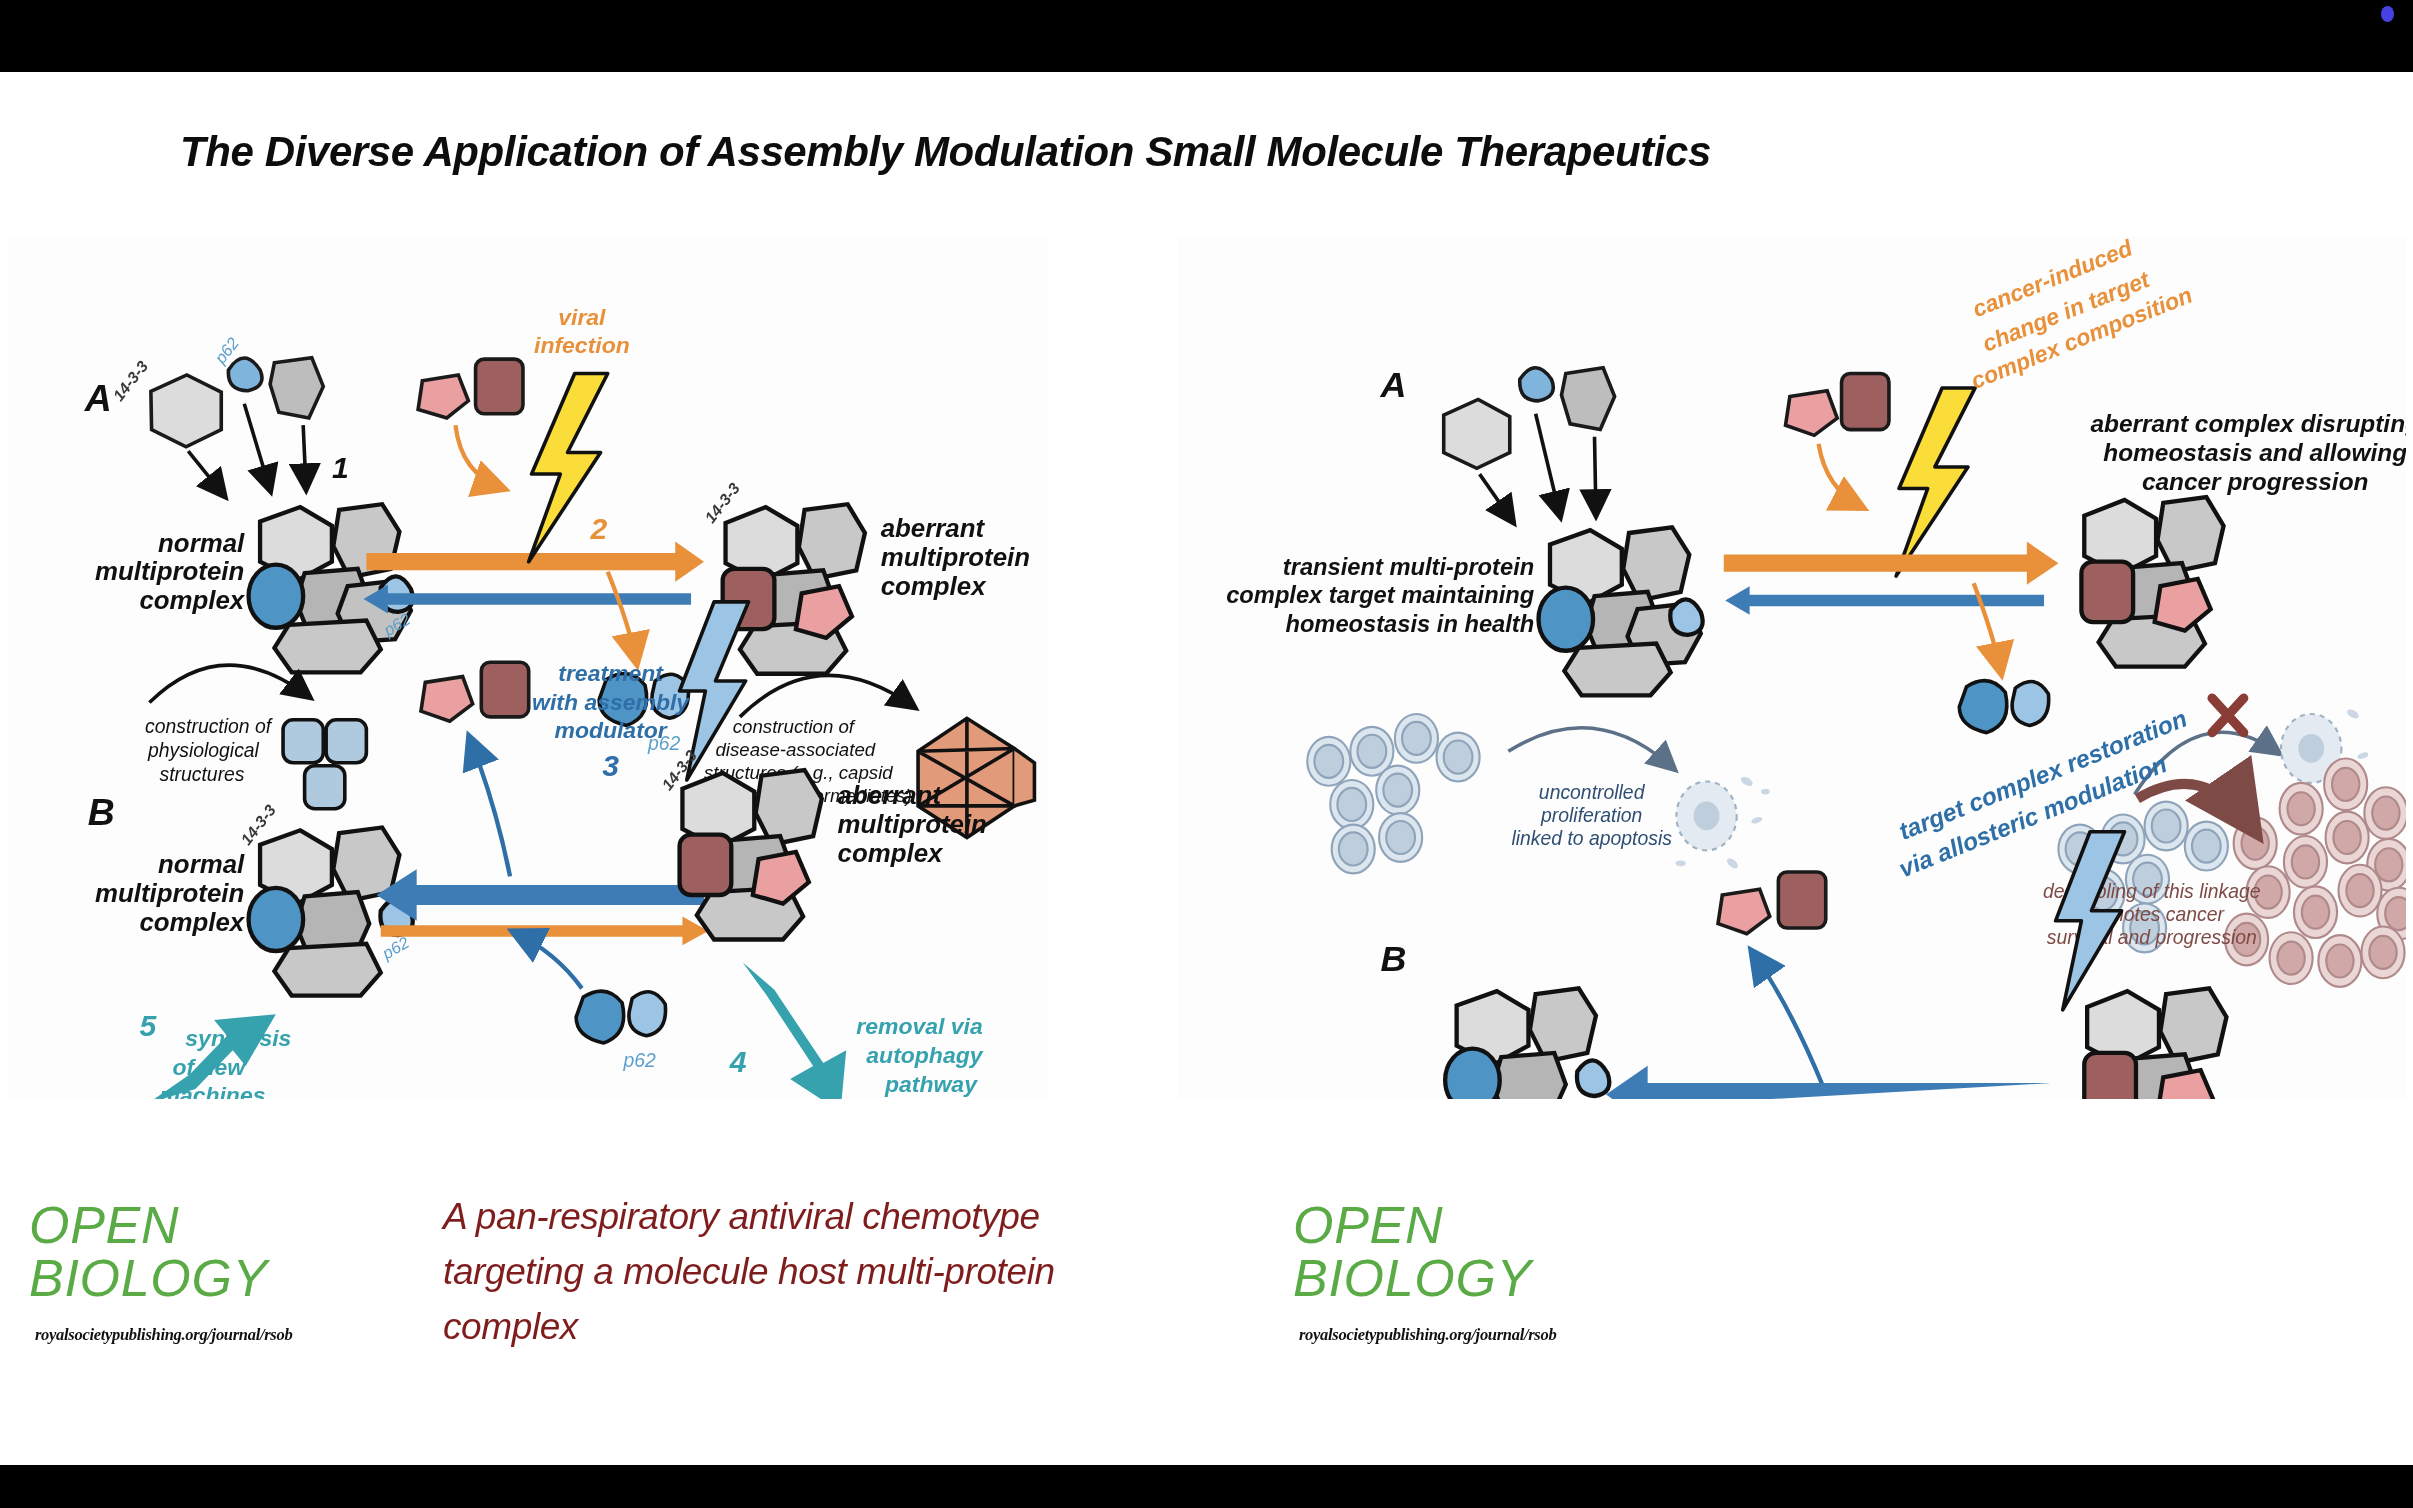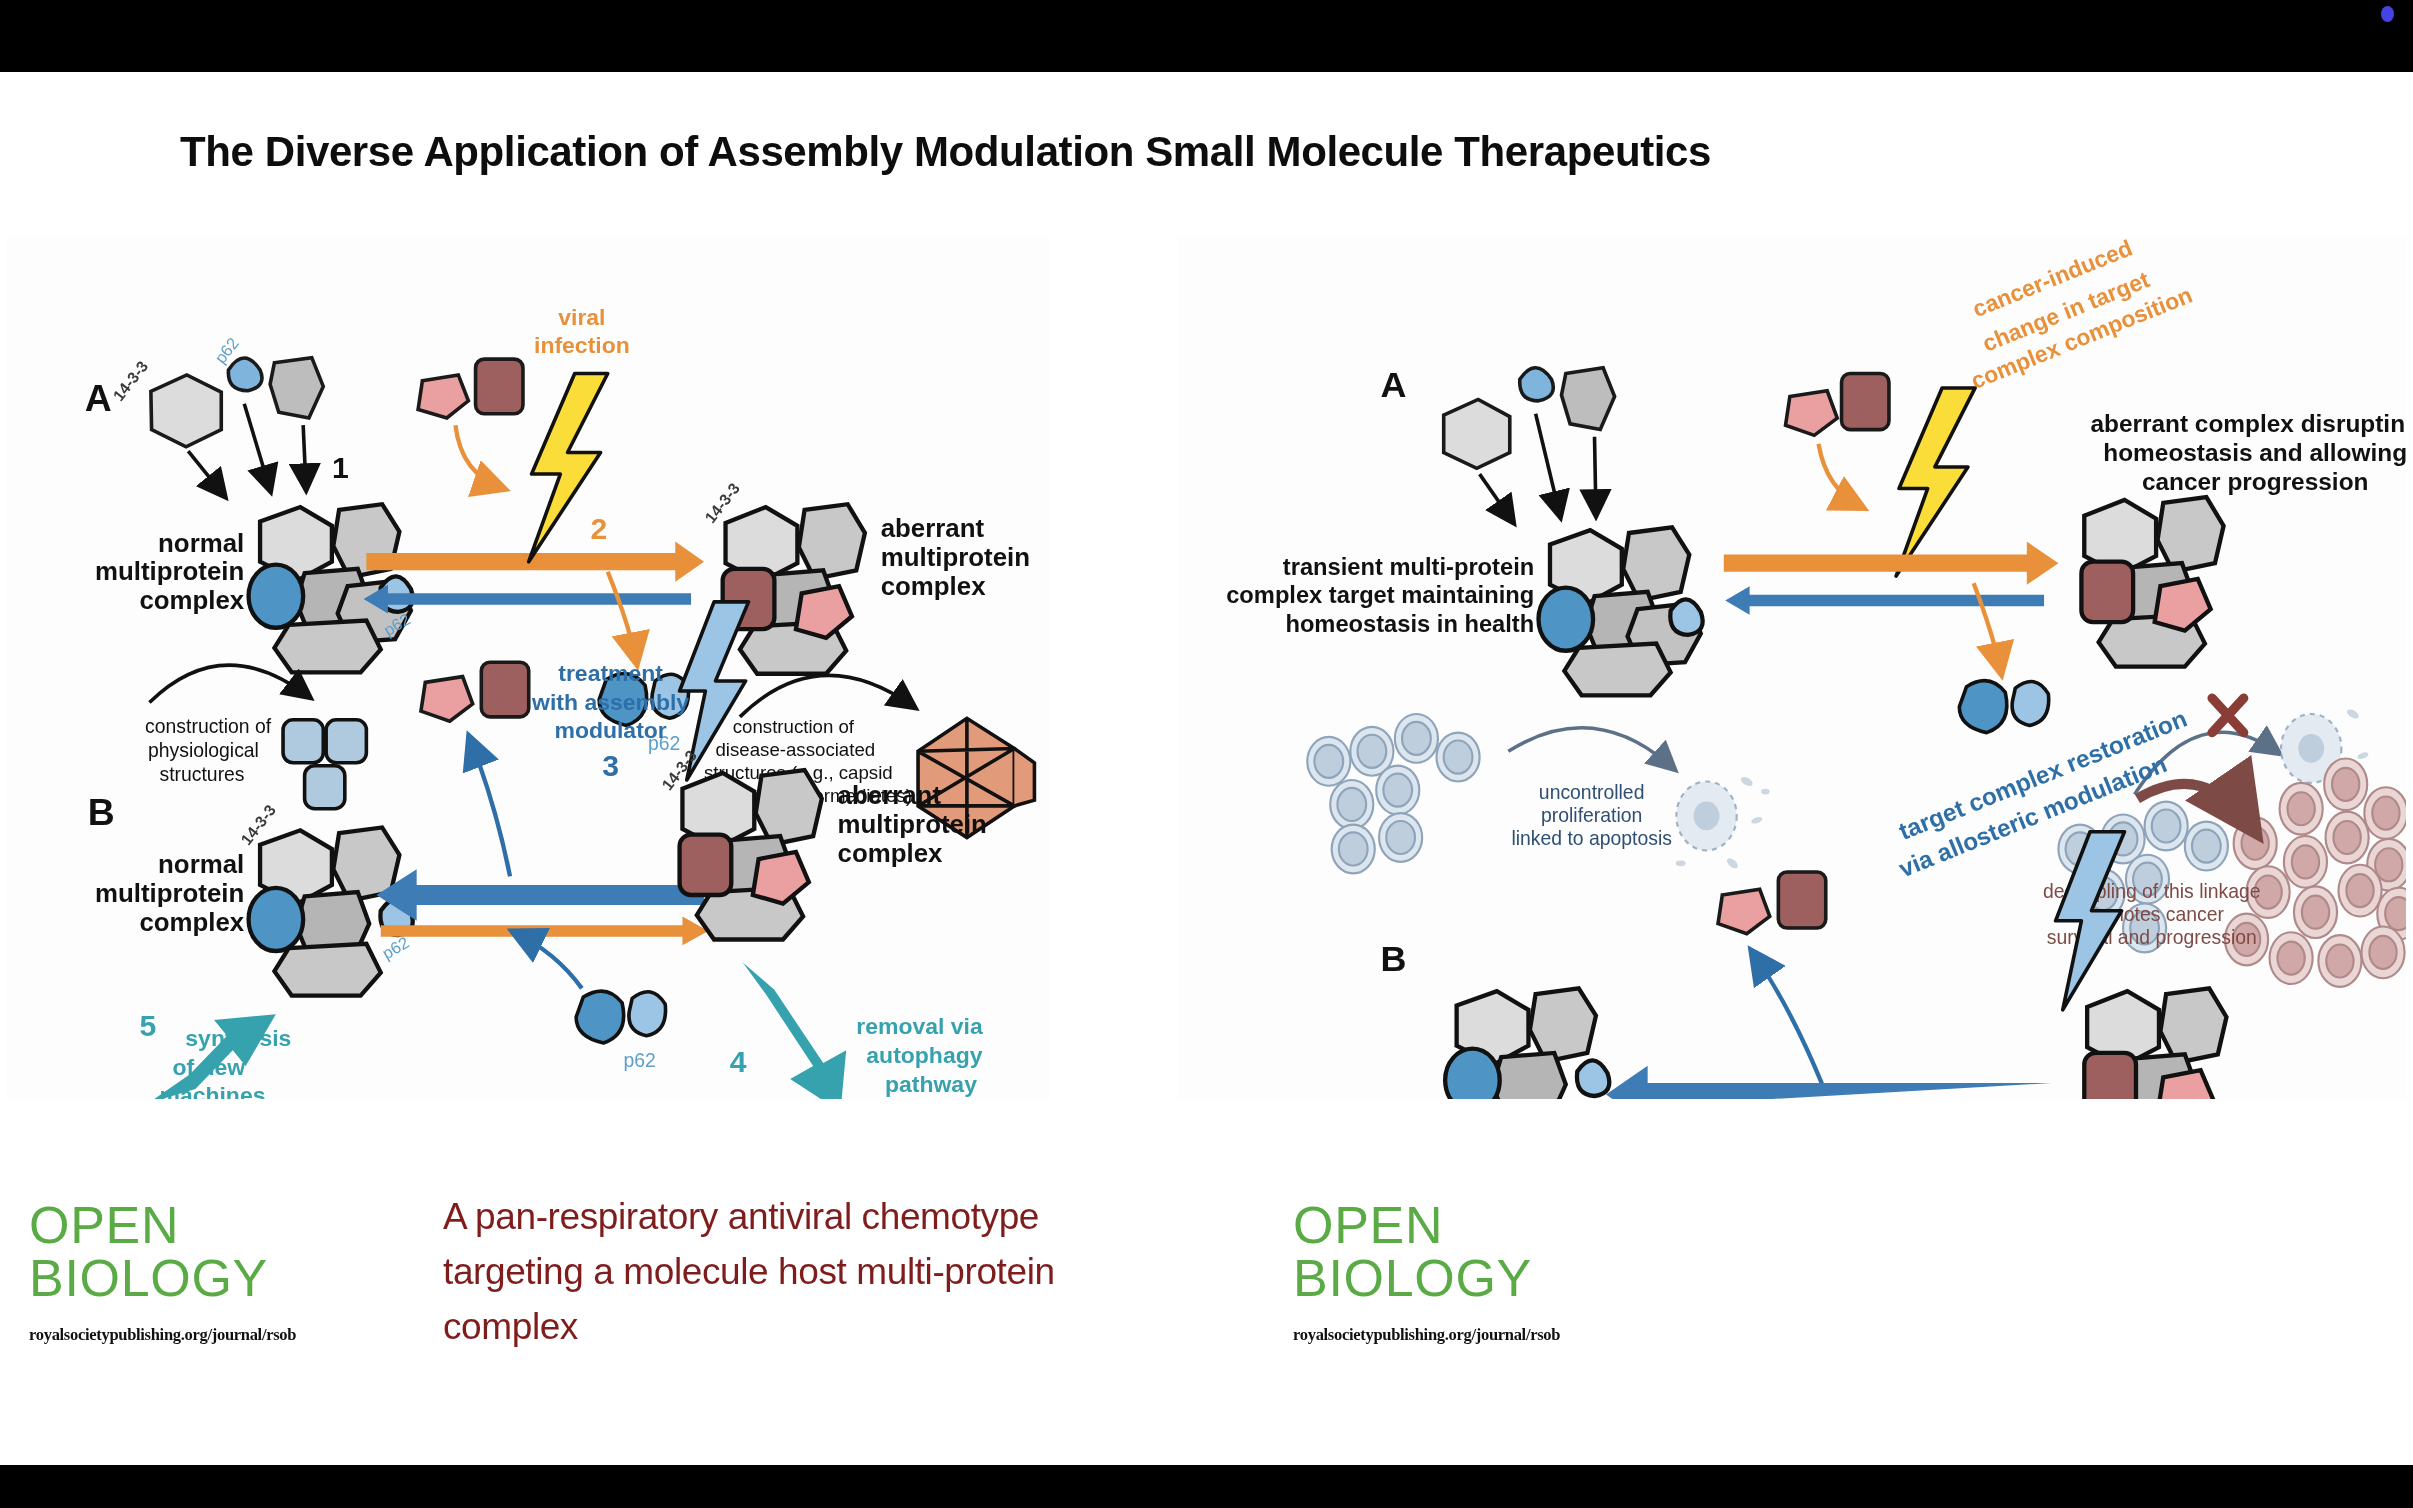--- a/index.html
+++ b/index.html
@@ -16,20 +16,21 @@
 
   .rec-dot {
     position:absolute; left:2381px; top:5.7px; width:13px; height:16px;
     background:#4b47ee; border-radius:50%; opacity:.95;
   }
 
   
   .slide {
     position:absolute; left:0; top:72px; width:2413px; height:1394px;
     background:#ffffff;
+    font-style:italic;
   }
 
   .slide-title {
     position:absolute; left:180px; top:56px; width:2083px;
     font-size:42px; font-weight:bold; color:#0d0d0d;
     letter-spacing:-0.4px; white-space:nowrap;
     font-family:"Liberation Sans", sans-serif;
   }
 
   
@@ -45,21 +46,21 @@
   #credit-right { left:1293px; top:1117px; width:1092px; }
 
   .ob-logo {
     font-family:"Liberation Sans", sans-serif;
     font-size:52px; line-height:53px; font-weight:400;
     color:#5aab46; letter-spacing:0.7px;
   }
   .ob-url {
     margin-top:20px;
     font-family:"Liberation Serif", serif;
-    font-size:16.5px; font-weight:bold; color:#111; letter-spacing:-0.3px;
+    font-size:16.5px; font-weight:bold; color:#111; letter-spacing:-0.3px;margin-left:6px;
   }
   .credit-inner { display:flex; gap:12px; }
   .credit-logo-col { width:402px; flex:0 0 402px; padding-top:10px; }
   .credit-title {
     font-family:"Liberation Sans", sans-serif;
     font-size:37px; line-height:55px; color:#7f1d1d;
     letter-spacing:-0.4px; font-weight:400;
   }
 
   

